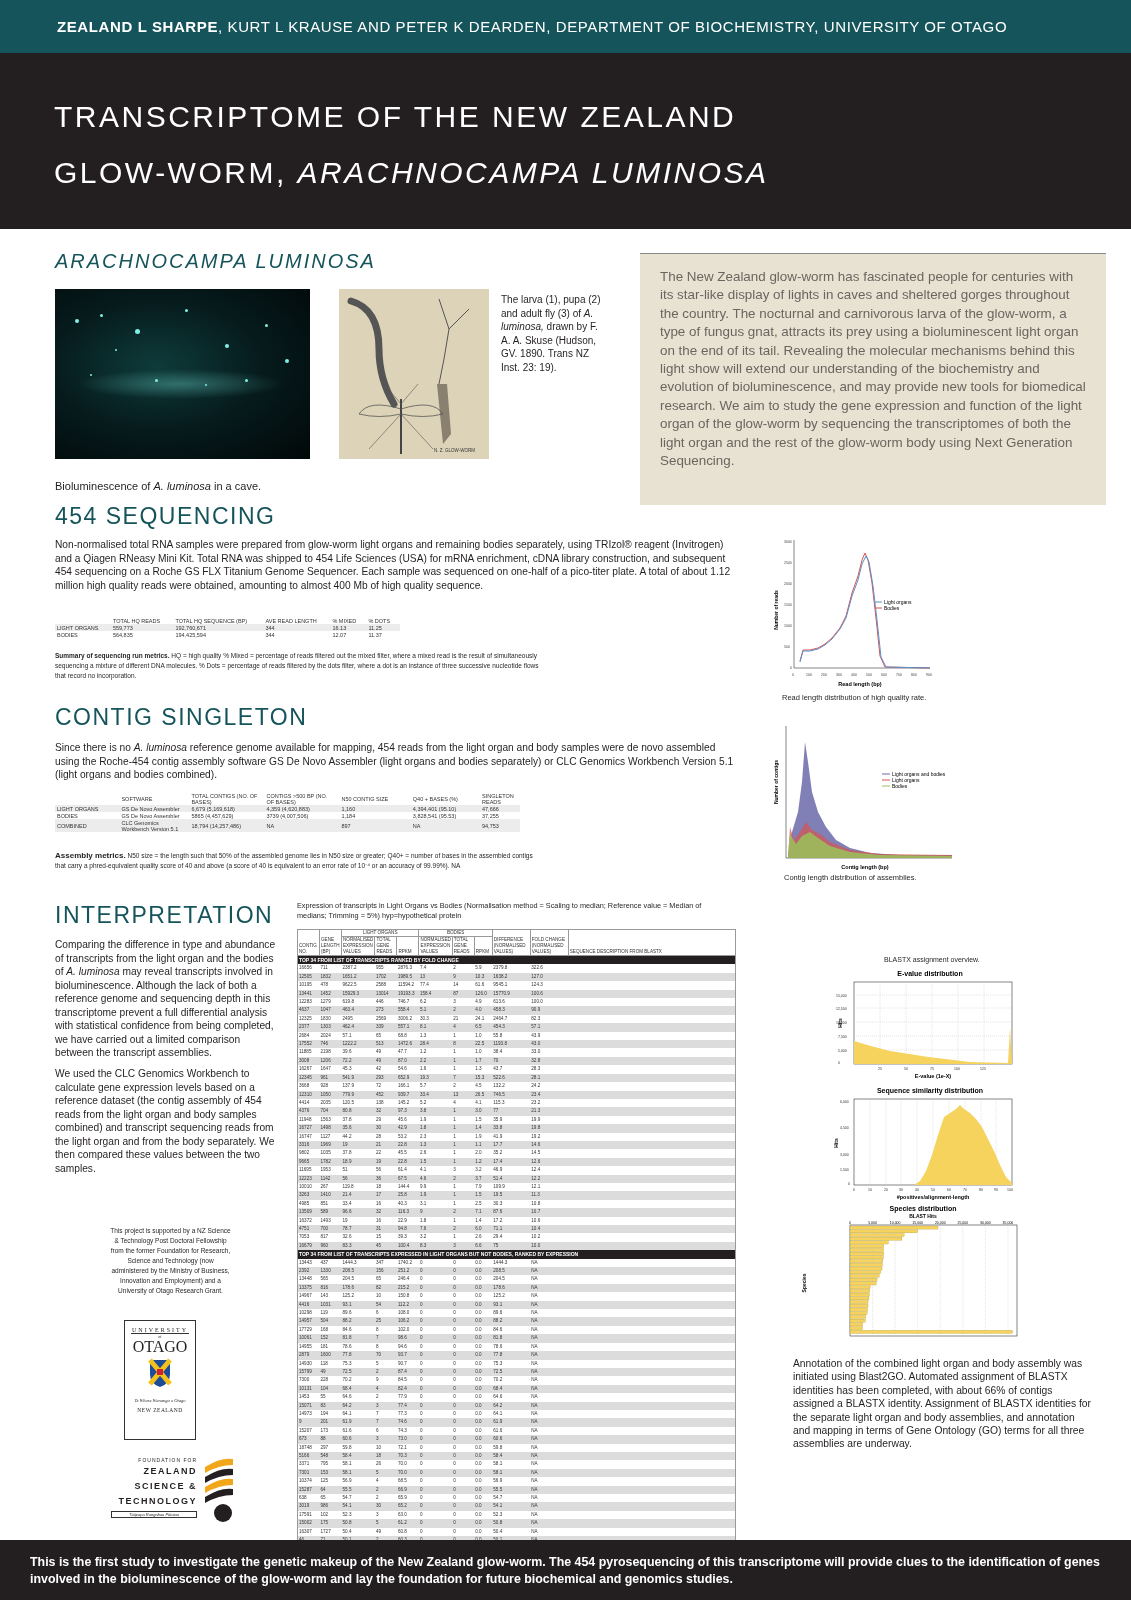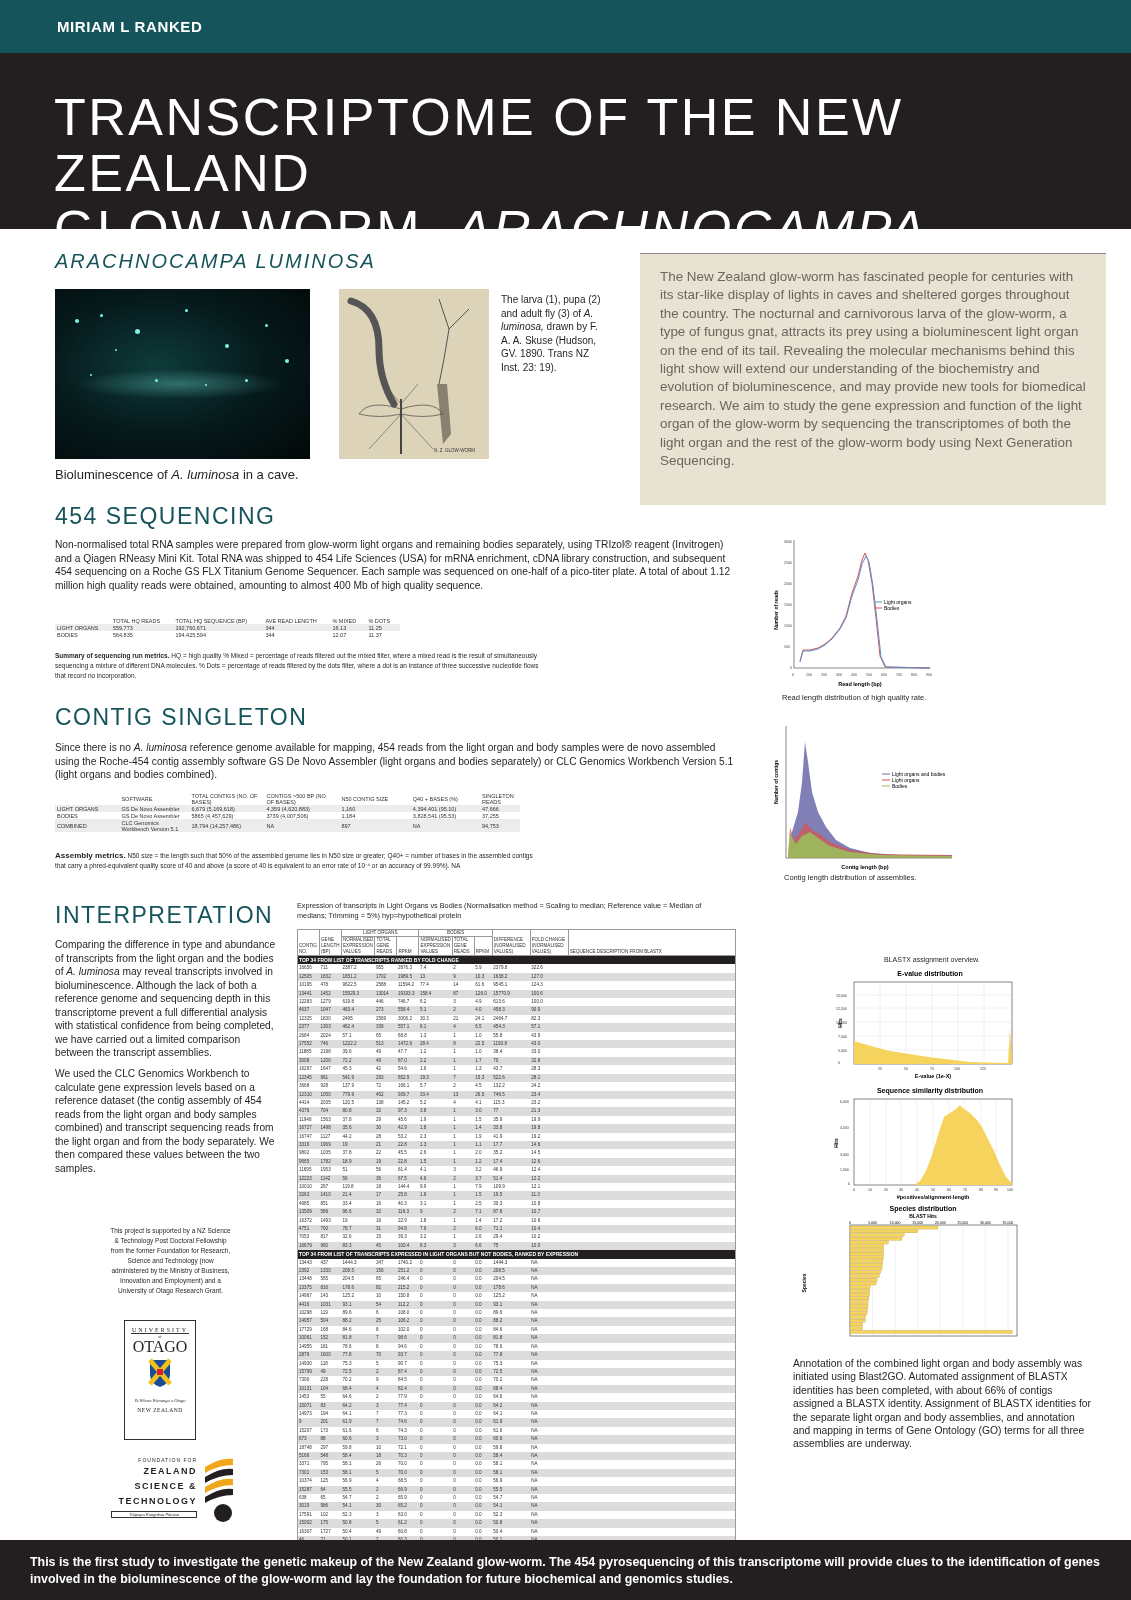--- a/index.html
+++ b/index.html
@@ -1,20 +1,20 @@
 <!DOCTYPE html>
 <html><head>
 <meta charset="utf-8">
 <style>
 *{box-sizing:border-box;margin:0;padding:0}
 body{width:1131px;height:1600px;background:#fff;font-family:"Liberation Sans",sans-serif;color:#231f20;position:relative;overflow:hidden}
 .authors{position:absolute;left:0;top:0;width:1131px;height:53px;background:#15545a;color:#fff;font-size:15px;letter-spacing:0.6px;display:flex;align-items:center;padding-left:57px}
 .authors b{font-weight:bold}
 .titlebar{position:absolute;left:0;top:53px;width:1131px;height:176px;background:#231f20;color:#fff}
-.titlebar h1{position:absolute;left:54px;top:36px;font-size:52px;font-weight:normal;letter-spacing:2.5px;line-height:56px}
+.titlebar h1{position:absolute;left:54px;top:36px;font-size:30px;font-weight:normal;letter-spacing:2.5px;line-height:56px}
 .titlebar h1 i{font-style:italic}
 .h2{position:absolute;color:#15545a;font-size:23px;letter-spacing:1.5px;font-weight:normal}
 .p{position:absolute;font-size:10.2px;line-height:13.5px;color:#231f20}
 .intro{position:absolute;left:640px;top:253px;width:466px;height:252px;background:#e8e2d2;border-top:1px solid #8a8a8a;padding:14px 20px;font-size:13.4px;line-height:18.4px;color:#6b6560}
 .cave{position:absolute;left:55px;top:289px;width:255px;height:170px;background:radial-gradient(ellipse at 40% 45%,#0e3b3a 0%,#061a1c 50%,#020808 100%)}
 .cave span{position:absolute;border-radius:50%;background:#7ff0e6}
 .drawing{position:absolute;left:339px;top:289px;width:150px;height:170px;background:#ddd3b8}
 table{border-collapse:collapse}
 .small-tbl{position:absolute;font-size:5.5px;color:#333}
 .small-tbl td,.small-tbl th{padding:0.5px 6px 0.5px 2px;text-align:left;font-weight:normal;white-space:nowrap}
@@ -27,21 +27,22 @@
 .expr-tbl tr.alt td{background:#dcdcdc}
 .expr-tbl tr.band td{background:#231f20;color:#fff;font-weight:bold;font-size:5px;height:8px}
 .footer{position:absolute;left:0;top:1540px;width:1131px;height:60px;background:#231f20;color:#fff;font-size:12.4px;font-weight:bold;line-height:17px;padding:14px 30px}
 .logo-otago{position:absolute;left:124px;top:1320px;width:72px;height:120px;border:1px solid #333;text-align:center;font-family:"Liberation Serif",serif}
 .frst{position:absolute;left:110px;top:1457px;width:125px;height:66px}
 </style>
 </head>
 <body>
 
 <div class="authors">
-  <b>MIRIAM L RANKED</b>
+  <b>ZEALAND L SHARPE</b>
+    <span>, KURT L KRAUSE AND PETER K DEARDEN, DEPARTMENT OF BIOCHEMISTRY, UNIVERSITY OF OTAGO</span>
 </div>
 <div class="titlebar">
   <h1>
     <span>TRANSCRIPTOME OF THE NEW ZEALAND</span><br>
     <span>GLOW-WORM, </span><i>ARACHNOCAMPA LUMINOSA</i>
   </h1>
 </div>
 
 <div class="h2" style="left:55px;top:250px;font-style:italic;font-size:20px;letter-spacing:2px">ARACHNOCAMPA LUMINOSA</div>
 <div class="cave">
@@ -52,21 +53,21 @@
   <span style="left:170px;top:55px;width:4px;height:4px"></span>
     <span style="left:210px;top:35px;width:3px;height:3px"></span>
   <span style="left:230px;top:70px;width:4px;height:4px"></span>
     <span style="left:60px;top:60px;width:2px;height:2px"></span>
   <span style="left:100px;top:90px;width:3px;height:3px"></span>
     <span style="left:150px;top:95px;width:2px;height:2px"></span>
   <span style="left:190px;top:90px;width:3px;height:3px"></span>
     <span style="left:35px;top:85px;width:2px;height:2px"></span>
   <div style="position:absolute;left:20px;top:80px;width:210px;height:30px;background:radial-gradient(ellipse,rgba(120,230,220,0.35),transparent 70%)"></div>
 </div>
-<div class="p" style="left:55px;top:468px;font-size:13px">
+<div class="p" style="left:55px;top:480px;font-size:11px">
   <span>Bioluminescence of </span><i>A. luminosa</i><span> in a cave.</span>
 </div>
 <div class="drawing">
   <svg width="150" height="170" viewBox="0 0 150 170">
     <path d="M12 12 Q40 20 40 60 Q40 90 55 115" stroke="#555" stroke-width="7" fill="none" stroke-linecap="round"></path>
     <path d="M100 10 L110 40 L130 20 M110 40 L105 70 L100 95" stroke="#555" stroke-width="1" fill="none"></path>
     <path d="M98 95 L108 95 L112 145 L104 155 Z" fill="#8a8070"></path>
     <line x1="62" y1="110" x2="62" y2="165" stroke="#444" stroke-width="2"></line>
     <path d="M62 120 Q30 110 20 125 Q40 130 62 125 M62 120 Q94 110 104 125 Q84 130 62 125" stroke="#555" fill="none" stroke-width="0.8"></path>
     <path d="M62 125 L30 160 M62 125 L94 160 M62 115 L45 95 M62 115 L79 95" stroke="#555" stroke-width="0.6"></path>

